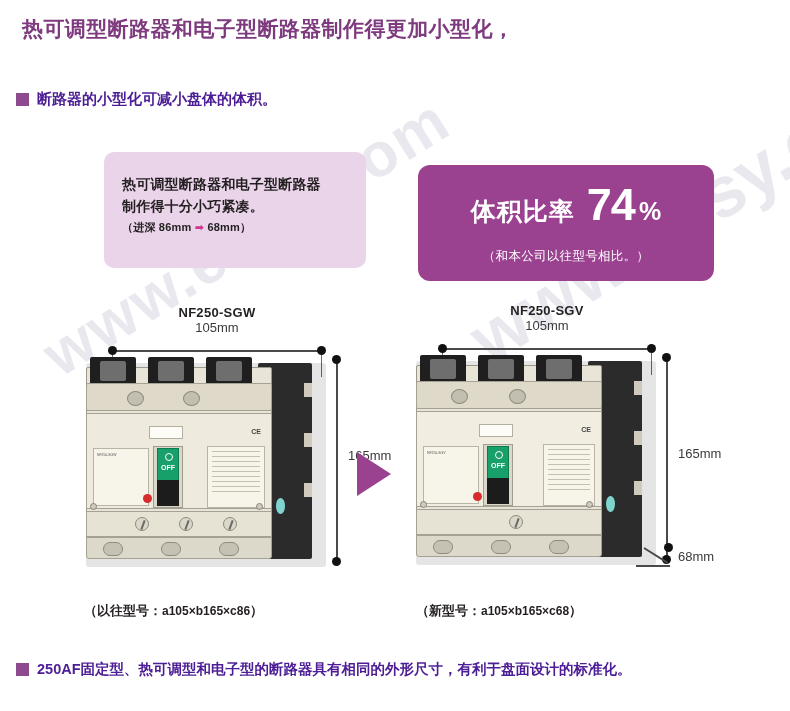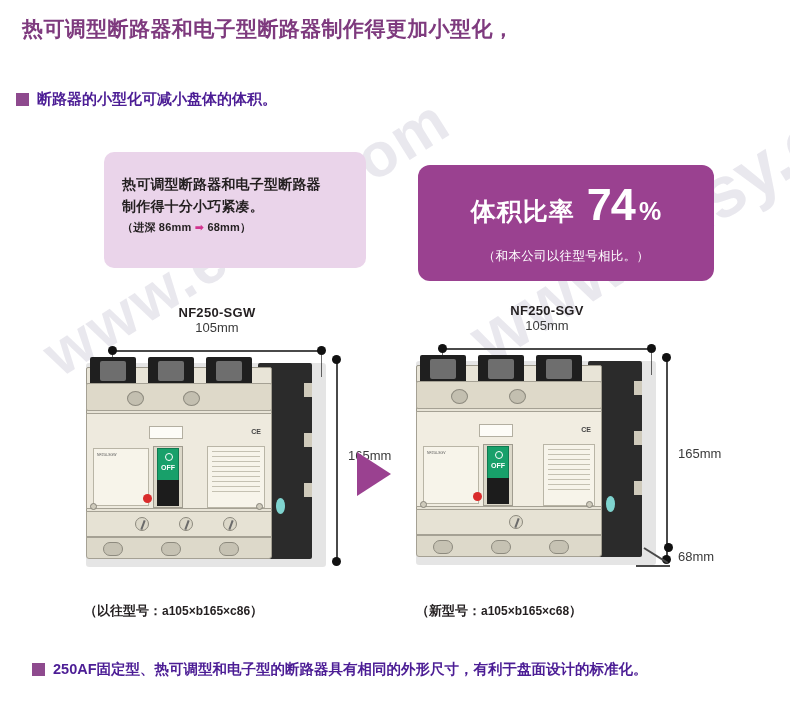--- a/index.html
+++ b/index.html
@@ -37,21 +37,21 @@
   }
   .headline .l2{ display:block; }
 
   
   .bullet-line{
     position:absolute; z-index:10;
     display:flex; align-items:center; gap:8px;
     font-size:15px; font-weight:700; color:#4c1d95;
   }
   .bullet-line.b1{ left:16px; top:90px; }
-  .bullet-line.b2{ left:32px; top:660px; font-weight:700; font-size:14.5px;}
+  .bullet-line.b2{ left:16px; top:660px; font-weight:700; font-size:14.5px;}
   .sq{
     width:13px; height:13px; background:#8e4a8e; display:inline-block;
     flex:0 0 auto;
   }
 
   
   .pink-box{
     position:absolute; left:104px; top:152px; width:262px; height:116px;
     background:#ead4ea; border-radius:10px; z-index:8;
     padding:22px 0 0 18px;

